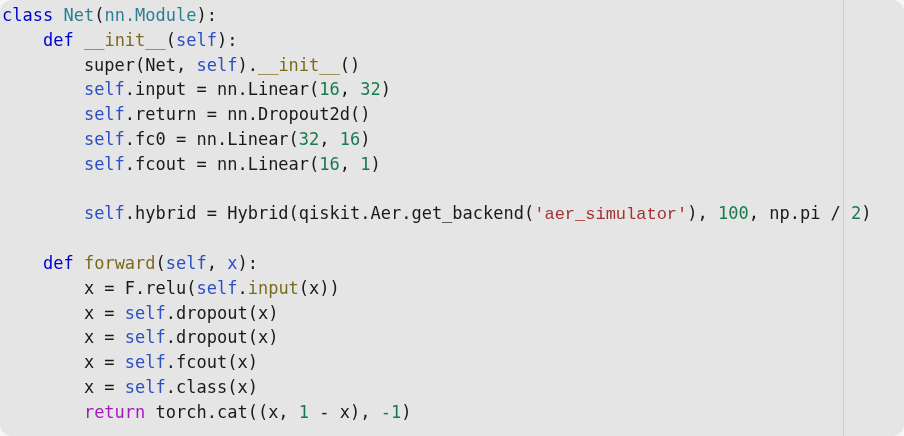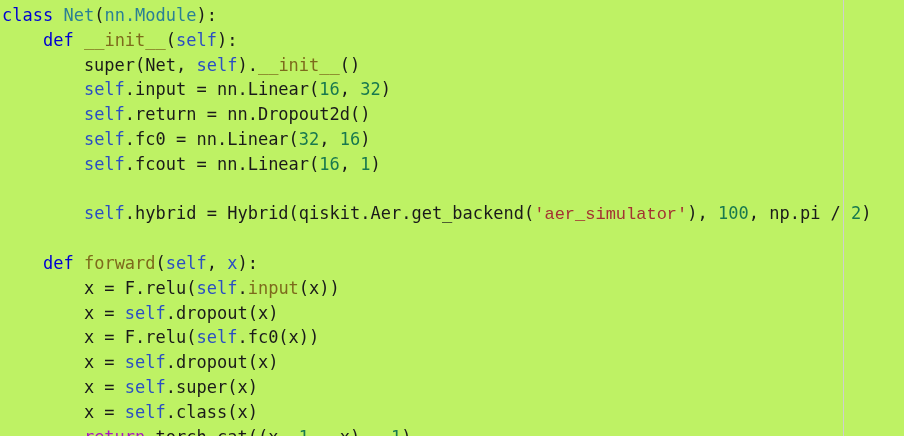--- a/index.html
+++ b/index.html
@@ -48,39 +48,38 @@
   .tok-return   { color: #a818c0; }
   .tok-class    { color: #2a7f95; }
   .tok-funcdef  { color: #7d6a1c; }
   .tok-self     { color: #2b4ec4; text-align: right; }
   .tok-number   { color: #18794e; }
   .tok-string   { color: #a33232; font-family: Liberation Mono, monospace; }
 </style>
 </head>
 <body>
 
-<div id="screenshot" style="background: #bef264;">
+<div id="screenshot" style="background: #e5e5e5; border-radius: 12px;">
 
   <div class="ruler-guide" style="left: 843px; background: rgb(207, 207, 207);"></div>
 
   <div class="code-area">
 
   <div class="code-line" style="height: 24.8px; line-height: 24.8px; font-size: 17px;"><span class="tok-keyword" style="color: rgb(0, 0, 210);">class</span><span class="tok-default" style="color: rgb(26, 26, 26);"> </span><span class="tok-class" style="color: rgb(42, 127, 149);">Net</span><span class="tok-default" style="color: rgb(26, 26, 26);">(</span><span class="tok-class" style="color: rgb(42, 127, 149);">nn.Module</span><span class="tok-default" style="color: rgb(26, 26, 26);">):</span></div>
       <div class="code-line" style="height: 24.8px; line-height: 24.8px; font-size: 17px;"><span class="tok-default" style="color: rgb(26, 26, 26);">    </span><span class="tok-keyword" style="color: rgb(0, 0, 210);">def</span><span class="tok-default" style="color: rgb(26, 26, 26);"> </span><span class="tok-funcdef" style="color: rgb(125, 106, 28);">__init__</span><span class="tok-default" style="color: rgb(26, 26, 26);">(</span><span class="tok-self" style="color: rgb(43, 78, 196);">self</span><span class="tok-default" style="color: rgb(26, 26, 26);">):</span></div>
       <div class="code-line" style="height: 24.8px; line-height: 24.8px; font-size: 17px;"><span class="tok-default" style="color: rgb(26, 26, 26);">        super(Net, </span><span class="tok-self" style="color: rgb(43, 78, 196);">self</span><span class="tok-default" style="color: rgb(26, 26, 26);">).</span><span class="tok-funcdef" style="color: rgb(125, 106, 28);">__init__</span><span class="tok-default" style="color: rgb(26, 26, 26);">()</span></div>
       <div class="code-line" style="height: 24.8px; line-height: 24.8px; font-size: 17px;"><span class="tok-default" style="color: rgb(26, 26, 26);">        </span><span class="tok-self" style="color: rgb(43, 78, 196);">self</span><span class="tok-default" style="color: rgb(26, 26, 26);">.input = nn.Linear(</span><span class="tok-number" style="color: rgb(24, 121, 78);">16</span><span class="tok-default" style="color: rgb(26, 26, 26);">, </span><span class="tok-number" style="color: rgb(24, 121, 78);">32</span><span class="tok-default" style="color: rgb(26, 26, 26);">)</span></div>
       <div class="code-line" style="height: 24.8px; line-height: 24.8px; font-size: 17px;"><span class="tok-default" style="color: rgb(26, 26, 26);">        </span><span class="tok-self" style="color: rgb(43, 78, 196);">self</span><span class="tok-default" style="color: rgb(26, 26, 26);">.return = nn.Dropout2d()</span></div>
       <div class="code-line" style="height: 24.8px; line-height: 24.8px; font-size: 17px;"><span class="tok-default" style="color: rgb(26, 26, 26);">        </span><span class="tok-self" style="color: rgb(43, 78, 196);">self</span><span class="tok-default" style="color: rgb(26, 26, 26);">.fc0 = nn.Linear(</span><span class="tok-number" style="color: rgb(24, 121, 78);">32</span><span class="tok-default" style="color: rgb(26, 26, 26);">, </span><span class="tok-number" style="color: rgb(24, 121, 78);">16</span><span class="tok-default" style="color: rgb(26, 26, 26);">)</span></div>
       <div class="code-line" style="height: 24.8px; line-height: 24.8px; font-size: 17px;"><span class="tok-default" style="color: rgb(26, 26, 26);">        </span><span class="tok-self" style="color: rgb(43, 78, 196);">self</span><span class="tok-default" style="color: rgb(26, 26, 26);">.fcout = nn.Linear(</span><span class="tok-number" style="color: rgb(24, 121, 78);">16</span><span class="tok-default" style="color: rgb(26, 26, 26);">, </span><span class="tok-number" style="color: rgb(24, 121, 78);">1</span><span class="tok-default" style="color: rgb(26, 26, 26);">)</span></div>
       <div class="code-line" style="height: 24.8px; line-height: 24.8px; font-size: 17px;">&nbsp;</div>
       <div class="code-line" style="height: 24.8px; line-height: 24.8px; font-size: 17px;"><span class="tok-default" style="color: rgb(26, 26, 26);">        </span><span class="tok-self" style="color: rgb(43, 78, 196);">self</span><span class="tok-default" style="color: rgb(26, 26, 26);">.hybrid = Hybrid(qiskit.Aer.get_backend(</span><span class="tok-string" style="color: rgb(163, 50, 50);">'aer_simulator'</span><span class="tok-default" style="color: rgb(26, 26, 26);">), </span><span class="tok-number" style="color: rgb(24, 121, 78);">100</span><span class="tok-default" style="color: rgb(26, 26, 26);">, np.pi / </span><span class="tok-number" style="color: rgb(24, 121, 78);">2</span><span class="tok-default" style="color: rgb(26, 26, 26);">)</span></div>
       <div class="code-line" style="height: 24.8px; line-height: 24.8px; font-size: 17px;">&nbsp;</div>
       <div class="code-line" style="height: 24.8px; line-height: 24.8px; font-size: 17px;"><span class="tok-default" style="color: rgb(26, 26, 26);">    </span><span class="tok-keyword" style="color: rgb(0, 0, 210);">def</span><span class="tok-default" style="color: rgb(26, 26, 26);"> </span><span class="tok-funcdef" style="color: rgb(125, 106, 28);">forward</span><span class="tok-default" style="color: rgb(26, 26, 26);">(</span><span class="tok-self" style="color: rgb(43, 78, 196);">self</span><span class="tok-default" style="color: rgb(26, 26, 26);">, </span><span class="tok-self" style="color: rgb(43, 78, 196);">x</span><span class="tok-default" style="color: rgb(26, 26, 26);">):</span></div>
       <div class="code-line" style="height: 24.8px; line-height: 24.8px; font-size: 17px;"><span class="tok-default" style="color: rgb(26, 26, 26);">        x = F.relu(</span><span class="tok-self" style="color: rgb(43, 78, 196);">self</span><span class="tok-default" style="color: rgb(26, 26, 26);">.</span><span class="tok-funcdef" style="color: rgb(125, 106, 28);">input</span><span class="tok-default" style="color: rgb(26, 26, 26);">(x))</span></div>
       <div class="code-line" style="height: 24.8px; line-height: 24.8px; font-size: 17px;"><span class="tok-default" style="color: rgb(26, 26, 26);">        x = </span><span class="tok-self" style="color: rgb(43, 78, 196);">self</span><span class="tok-default" style="color: rgb(26, 26, 26);">.dropout(x)</span></div>
-      <div class="code-line" style="height: 24.8px; line-height: 24.8px; font-size: 17px;"><span class="tok-default" style="color: rgb(26, 26, 26);">        x = F.relu(</span><span class="tok-self" style="color: rgb(43, 78, 196);">self</span><span class="tok-default" style="color: rgb(26, 26, 26);">.fc0(x))</span></div>
       <div class="code-line" style="height: 24.8px; line-height: 24.8px; font-size: 17px;"><span class="tok-default" style="color: rgb(26, 26, 26);">        x = </span><span class="tok-self" style="color: rgb(43, 78, 196);">self</span><span class="tok-default" style="color: rgb(26, 26, 26);">.dropout(x)</span></div>
-      <div class="code-line" style="height: 24.8px; line-height: 24.8px; font-size: 17px;"><span class="tok-default" style="color: rgb(26, 26, 26);">        x = </span><span class="tok-self" style="color: rgb(43, 78, 196);">self</span><span class="tok-default" style="color: rgb(26, 26, 26);">.super(x)</span></div>
+      <div class="code-line" style="height: 24.8px; line-height: 24.8px; font-size: 17px;"><span class="tok-default" style="color: rgb(26, 26, 26);">        x = </span><span class="tok-self" style="color: rgb(43, 78, 196);">self</span><span class="tok-default" style="color: rgb(26, 26, 26);">.fcout(x)</span></div>
       <div class="code-line" style="height: 24.8px; line-height: 24.8px; font-size: 17px;"><span class="tok-default" style="color: rgb(26, 26, 26);">        x = </span><span class="tok-self" style="color: rgb(43, 78, 196);">self</span><span class="tok-default" style="color: rgb(26, 26, 26);">.class(x)</span></div>
       <div class="code-line" style="height: 24.8px; line-height: 24.8px; font-size: 17px;"><span class="tok-default" style="color: rgb(26, 26, 26);">        </span><span class="tok-return" style="color: rgb(168, 24, 192);">return</span><span class="tok-default" style="color: rgb(26, 26, 26);"> torch.cat((x, </span><span class="tok-number" style="color: rgb(24, 121, 78);">1</span><span class="tok-default" style="color: rgb(26, 26, 26);"> - x), </span><span class="tok-number" style="color: rgb(24, 121, 78);">-1</span><span class="tok-default" style="color: rgb(26, 26, 26);">)</span></div>
     </div>
 
 </div>
 
 </body></html>

